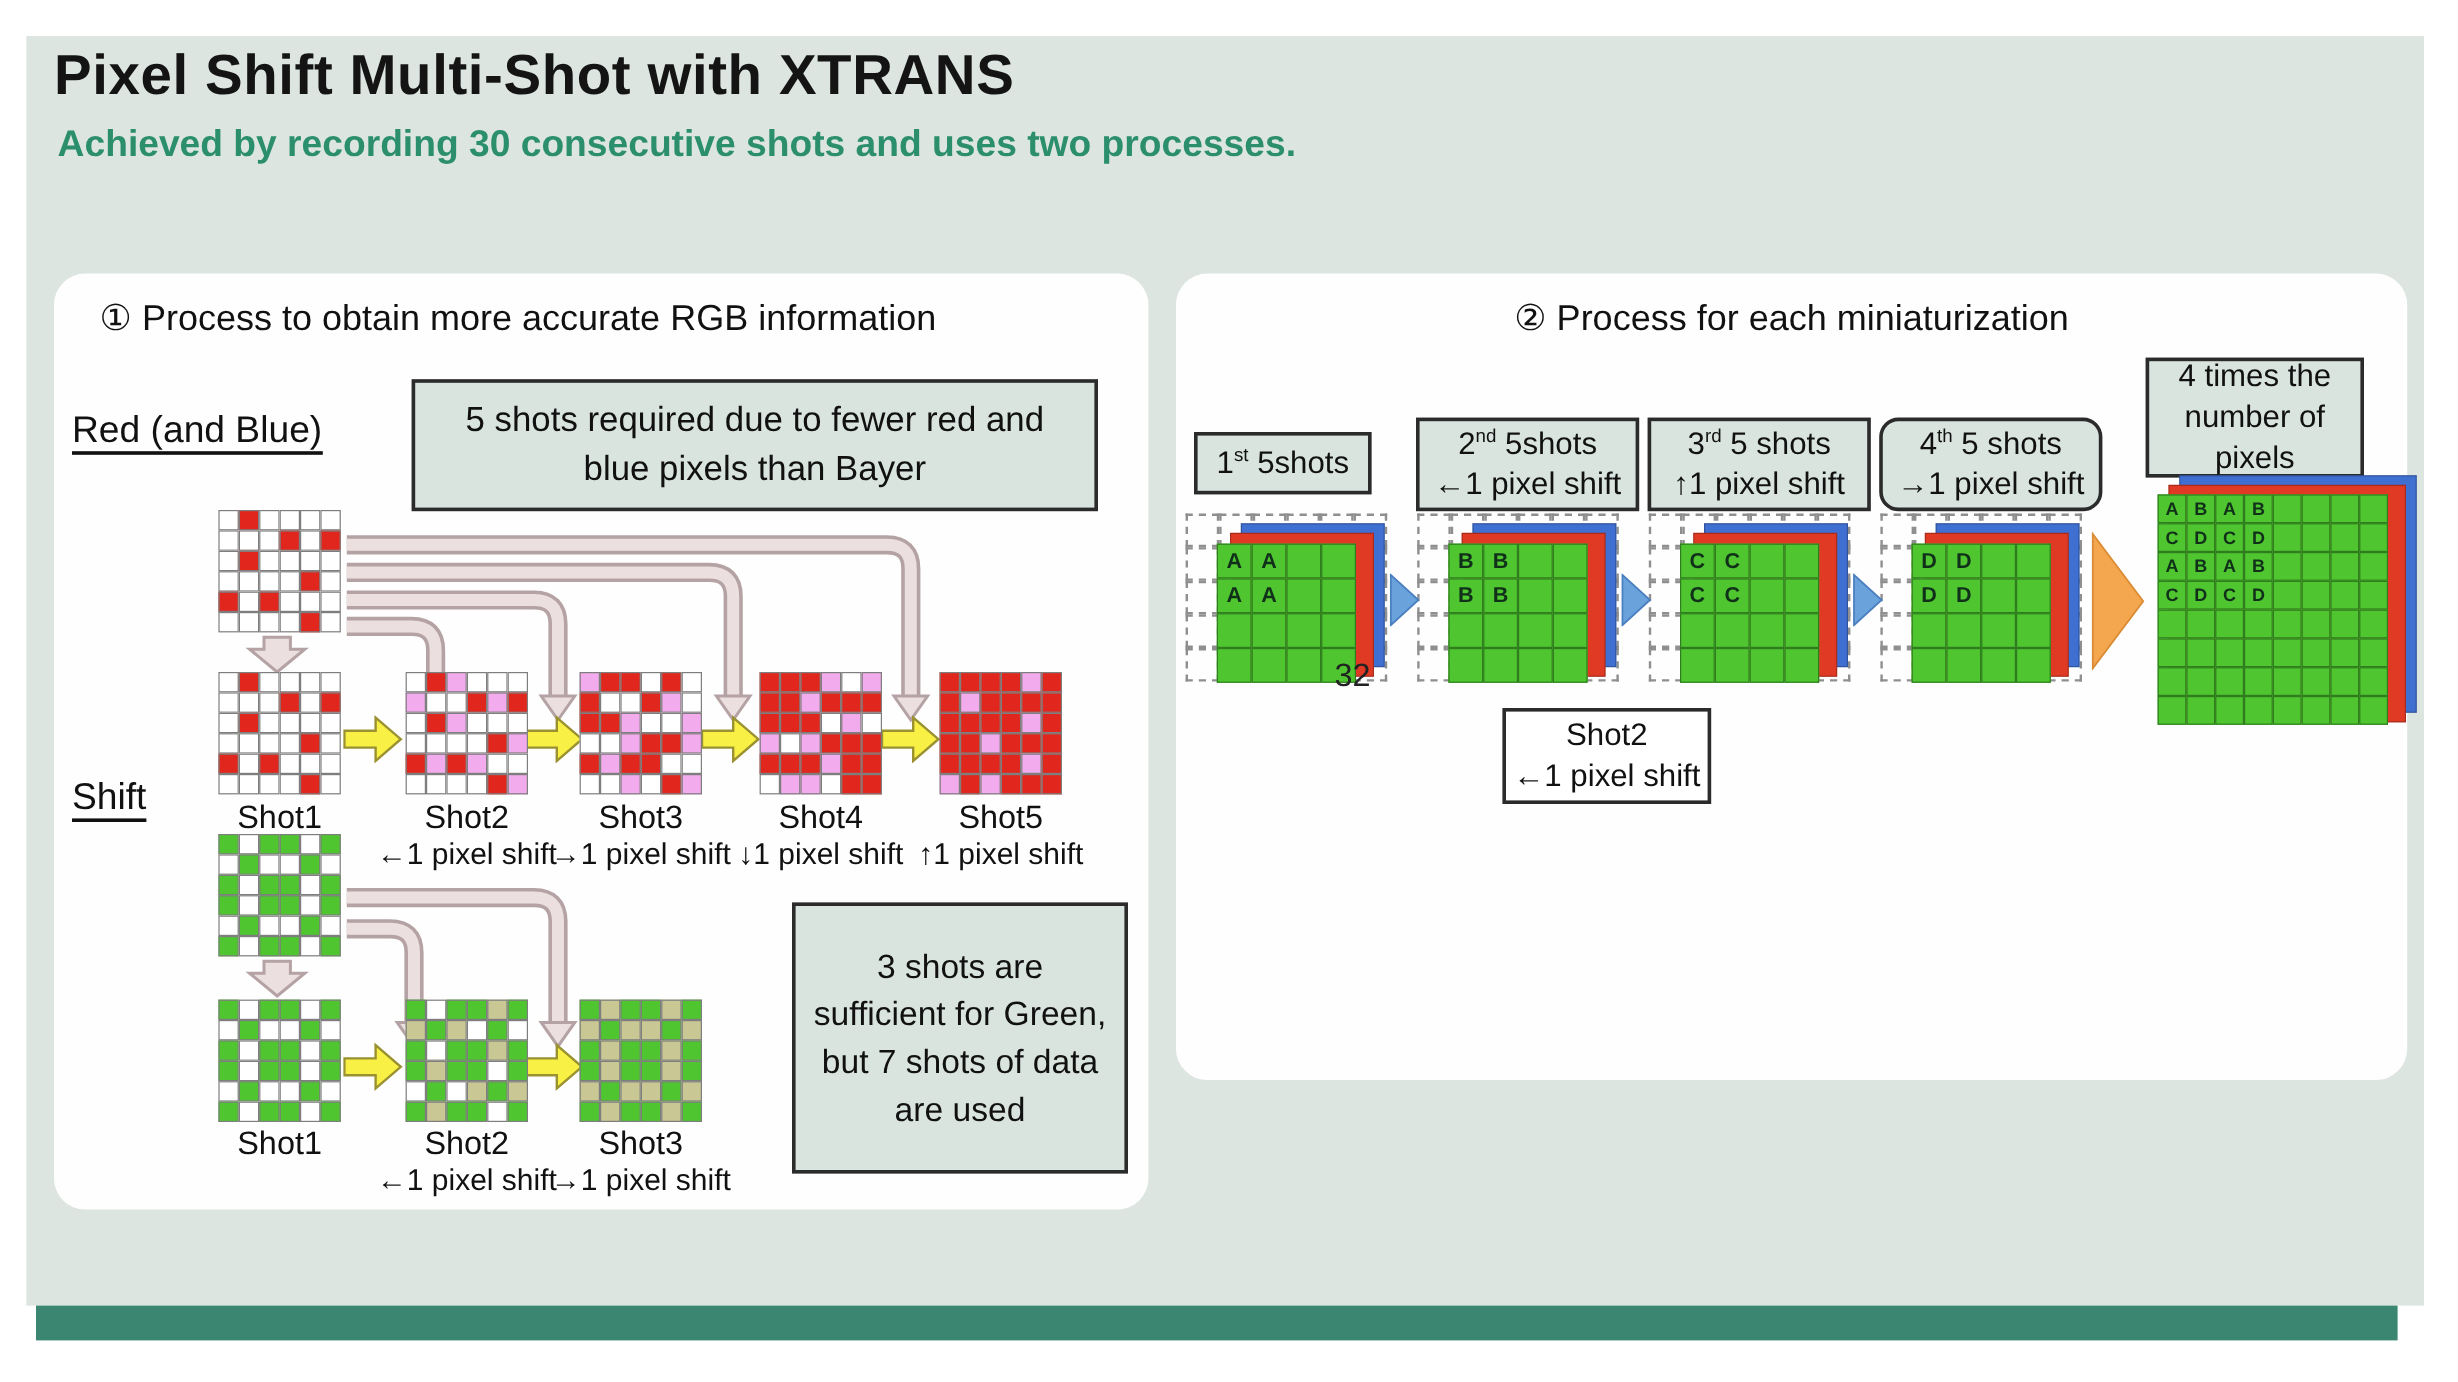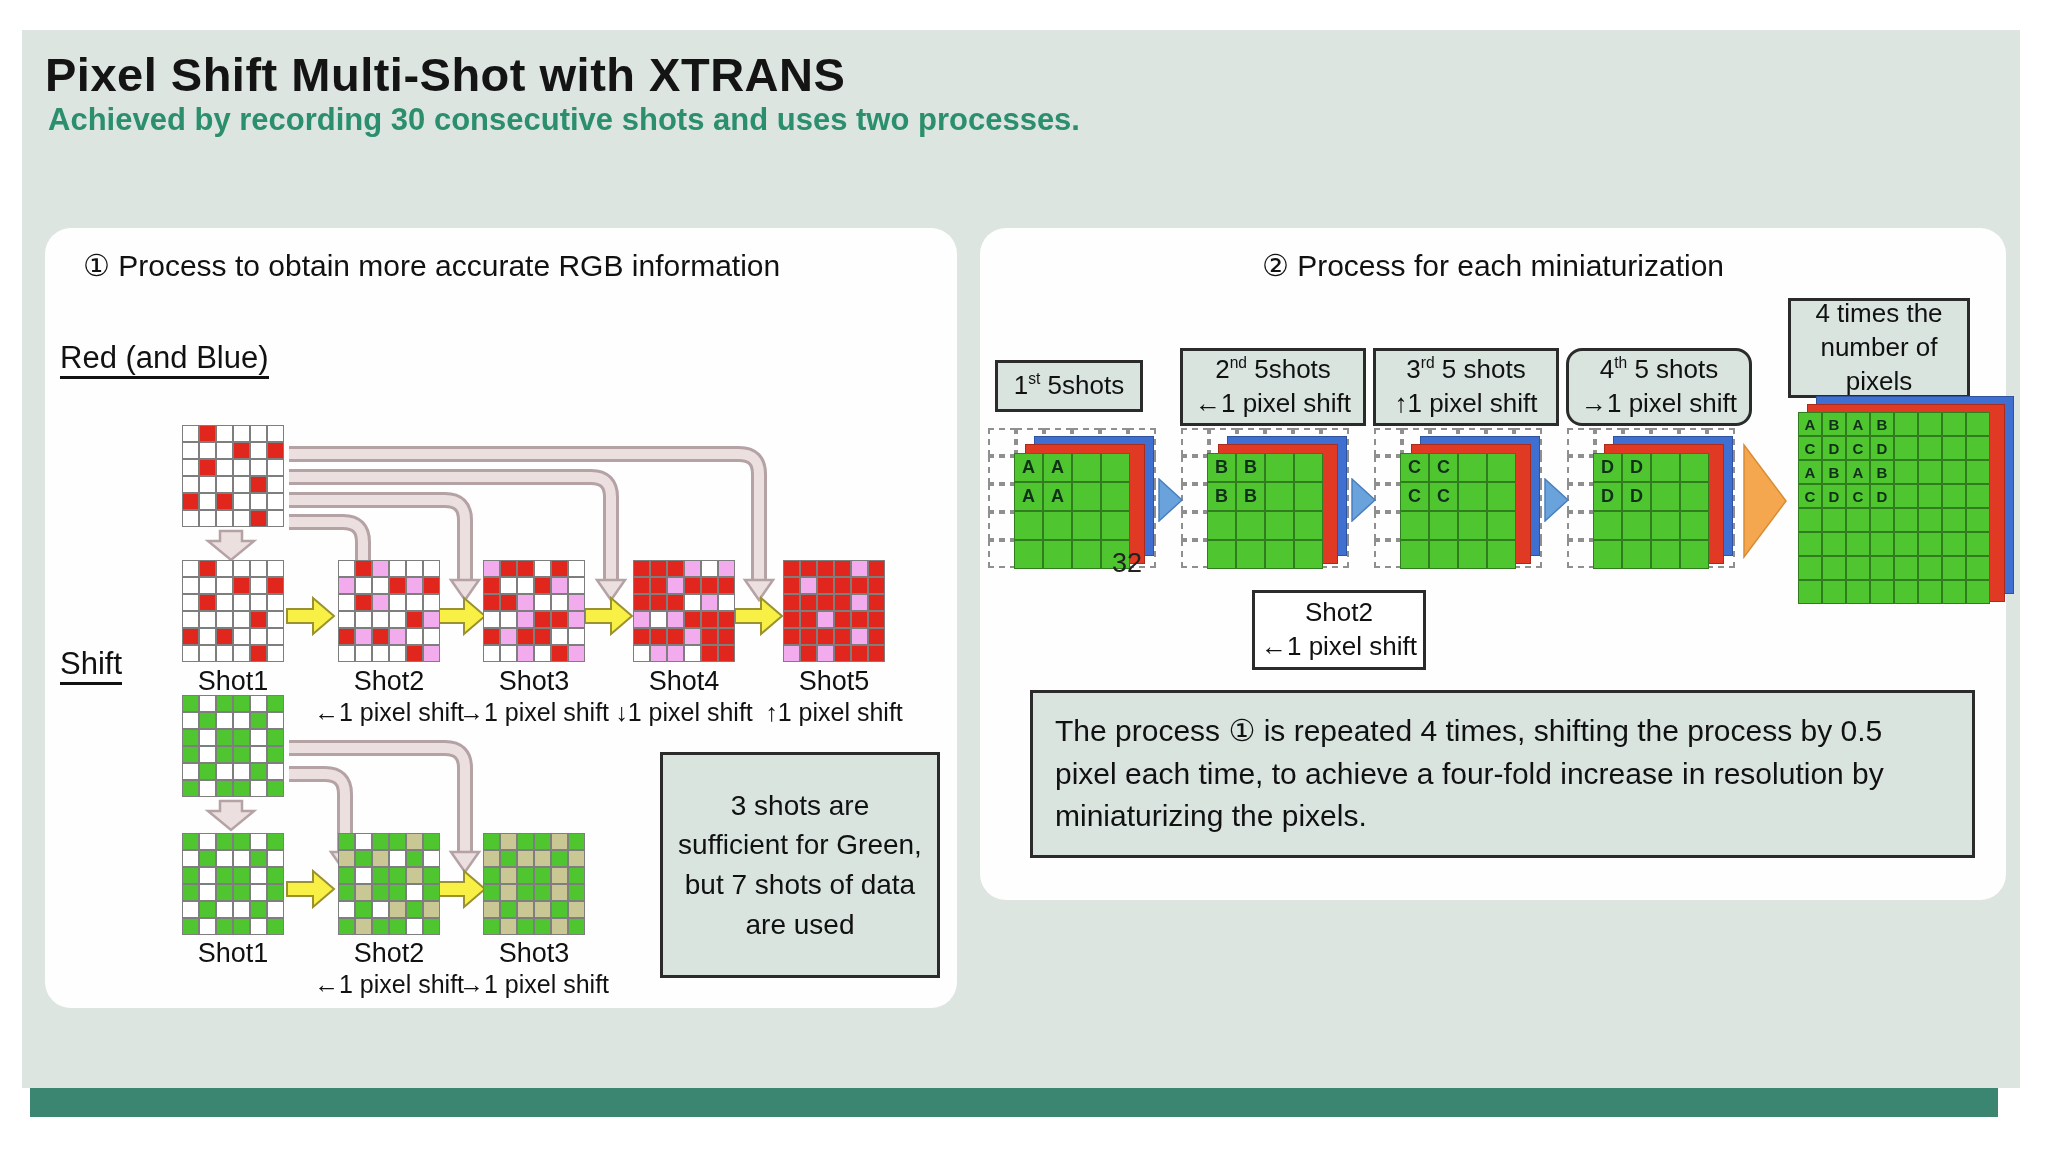--- a/index.html
+++ b/index.html
@@ -1,21 +1,21 @@
 <!DOCTYPE html>
 <html><head>
 <meta charset="utf-8">
 <style>
   html,body{margin:0;padding:0;background:#ffffff;}
   #stage{position:relative;width:2048px;height:1152px;overflow:hidden;
          font-family:"Liberation Sans","DejaVu Sans",sans-serif;color:#1a1a1a;}
   .abs{position:absolute;}
   #slide-bg{left:22px;top:30px;width:1998px;height:1058px;background:#dde5e0;}
   #bottom-bar{left:30px;top:1088px;width:1968px;height:29px;background:#3b8671;}
-  #title{left:45px;top:34px;font-size:47px;font-weight:600;color:#141414;letter-spacing:.5px;margin-top:13px;}
+  #title{left:45px;top:34px;font-size:47px;font-weight:600;color:#141414;letter-spacing:.5px;}
   #subtitle{left:48px;top:102px;font-size:31px;font-weight:600;color:#2b8f6d;}
   .panel{background:#fefefe;border-radius:26px;}
   #left-panel{left:45px;top:228px;width:912px;height:780px;}
   #right-panel{left:980px;top:228px;width:1026px;height:672px;}
   .sec-head{font-size:30px;font-weight:500;color:#111;white-space:nowrap;}
   .ulabel{font-size:31px;font-weight:500;color:#111;border-bottom:3px solid #111;padding-bottom:1px;}
   .notebox{background:#d9e4df;border:3px solid #2b2b2b;display:flex;align-items:center;justify-content:center;
            text-align:center;font-size:29px;line-height:1.42;color:#111;}
   .pxgrid{display:grid;}
   .cell{border:1px solid #7e7e7e;box-sizing:border-box;background:#fff;}
@@ -50,20 +50,21 @@
 
   <div class="abs" id="title">Pixel Shift Multi-Shot with XTRANS</div>
   <div class="abs" id="subtitle">Achieved by recording 30 consecutive shots and uses two processes.</div>
 
   <div class="abs panel" id="left-panel">
 
     <div class="abs sec-head" style="left:38px;top:20px;">① Process to obtain more accurate RGB information</div>
     <div class="abs" style="left:15px;top:112px;">
       <span class="ulabel">Red (and Blue)</span>
     </div>
+    <div class="abs notebox" style="left:298px;top:88px;width:572px;height:110px;padding:0 12px;box-sizing:border-box;">5 shots required due to fewer red and blue pixels than Bayer</div>
 
     <svg class="abs" width="912" height="782" style="left:0;top:0;">
       <g stroke="#b5a2a4" stroke-width="16" fill="none">
         <path d="M244,226 H694 Q714,226 714,246 V352"></path>
         <path d="M244,249 H546 Q566,249 566,269 V352"></path>
         <path d="M244,272 H400 Q420,272 420,292 V352"></path>
         <path d="M244,294 H298 Q318,294 318,314 V352"></path>
         <path d="M244,520 H400 Q420,520 420,540 V624"></path>
         <path d="M244,546 H280 Q300,546 300,566 V624"></path>
       </g>
@@ -833,16 +834,15 @@
           <div class="cell ov" style="background: rgb(79, 198, 47);"></div>
           <div class="cell ov" style="background: rgb(79, 198, 47);"></div>
           <div class="cell ov" style="background: rgb(79, 198, 47);"></div>
           <div class="cell ov" style="background: rgb(79, 198, 47);"></div>
           <div class="cell ov" style="background: rgb(79, 198, 47);"></div>
           <div class="cell ov" style="background: rgb(79, 198, 47);"></div>
           <div class="cell ov" style="background: rgb(79, 198, 47);"></div>
         </div>
     </div>
 
-    <div class="abs" id="big-note">The process ① is repeated 4 times, shifting the process by 0.5 pixel each time, to achieve a four-fold increase in resolution by miniaturizing the pixels.</div>
   </div>
 
 </div>
 
 </body></html>

